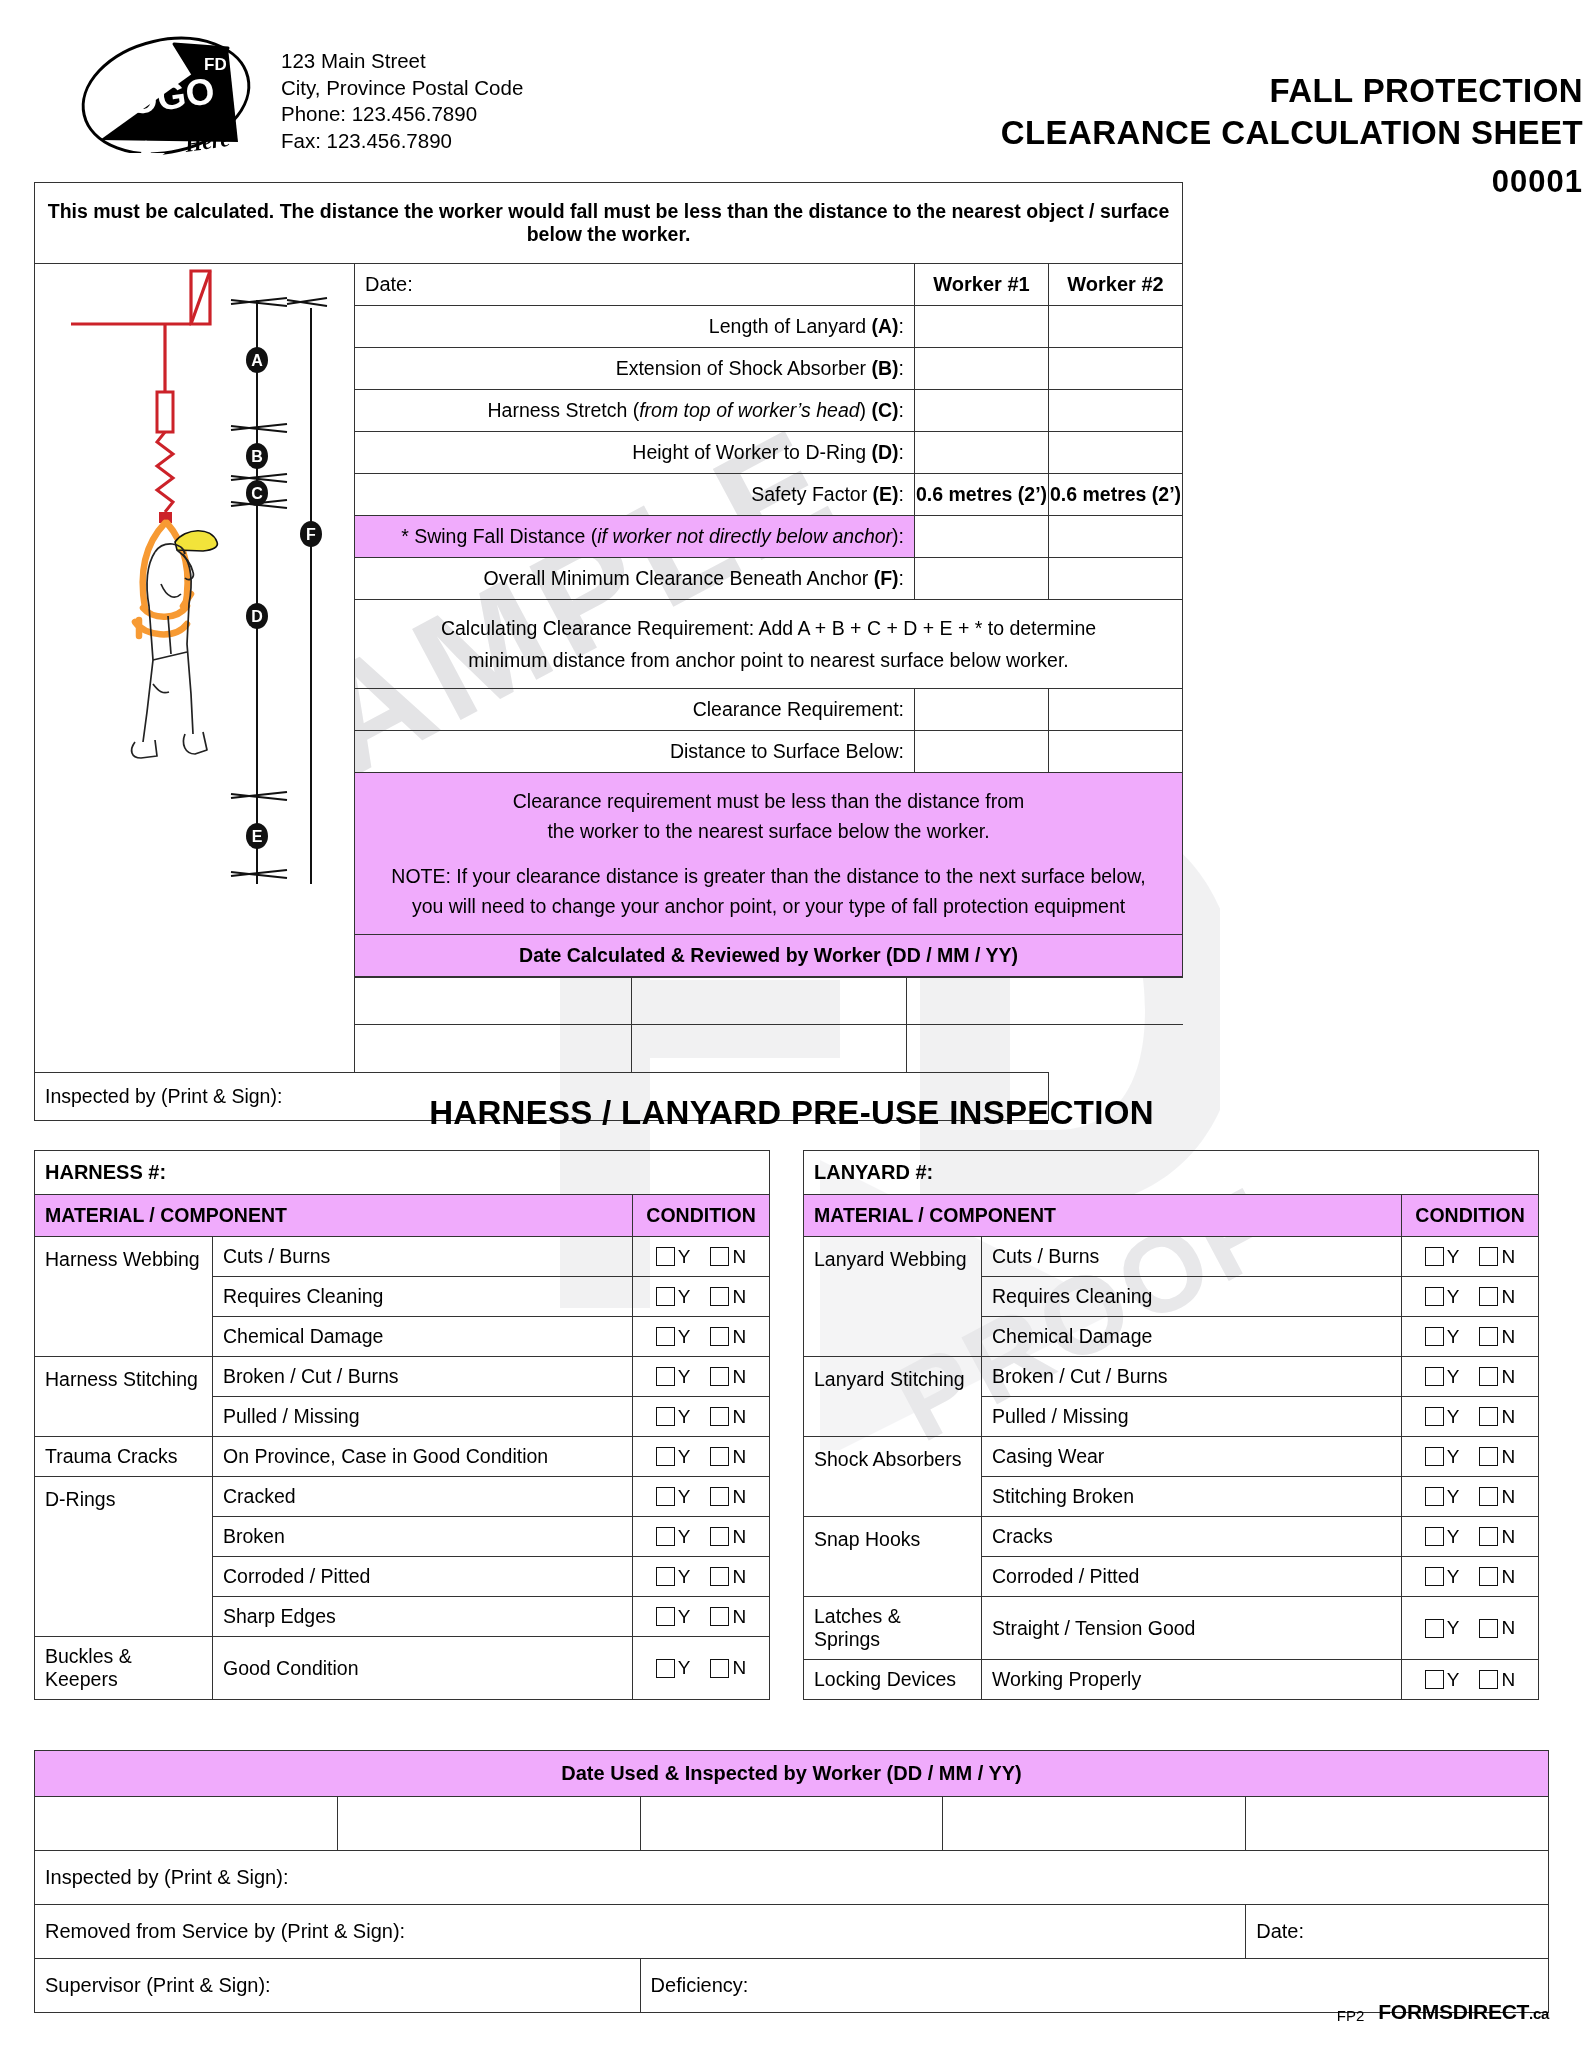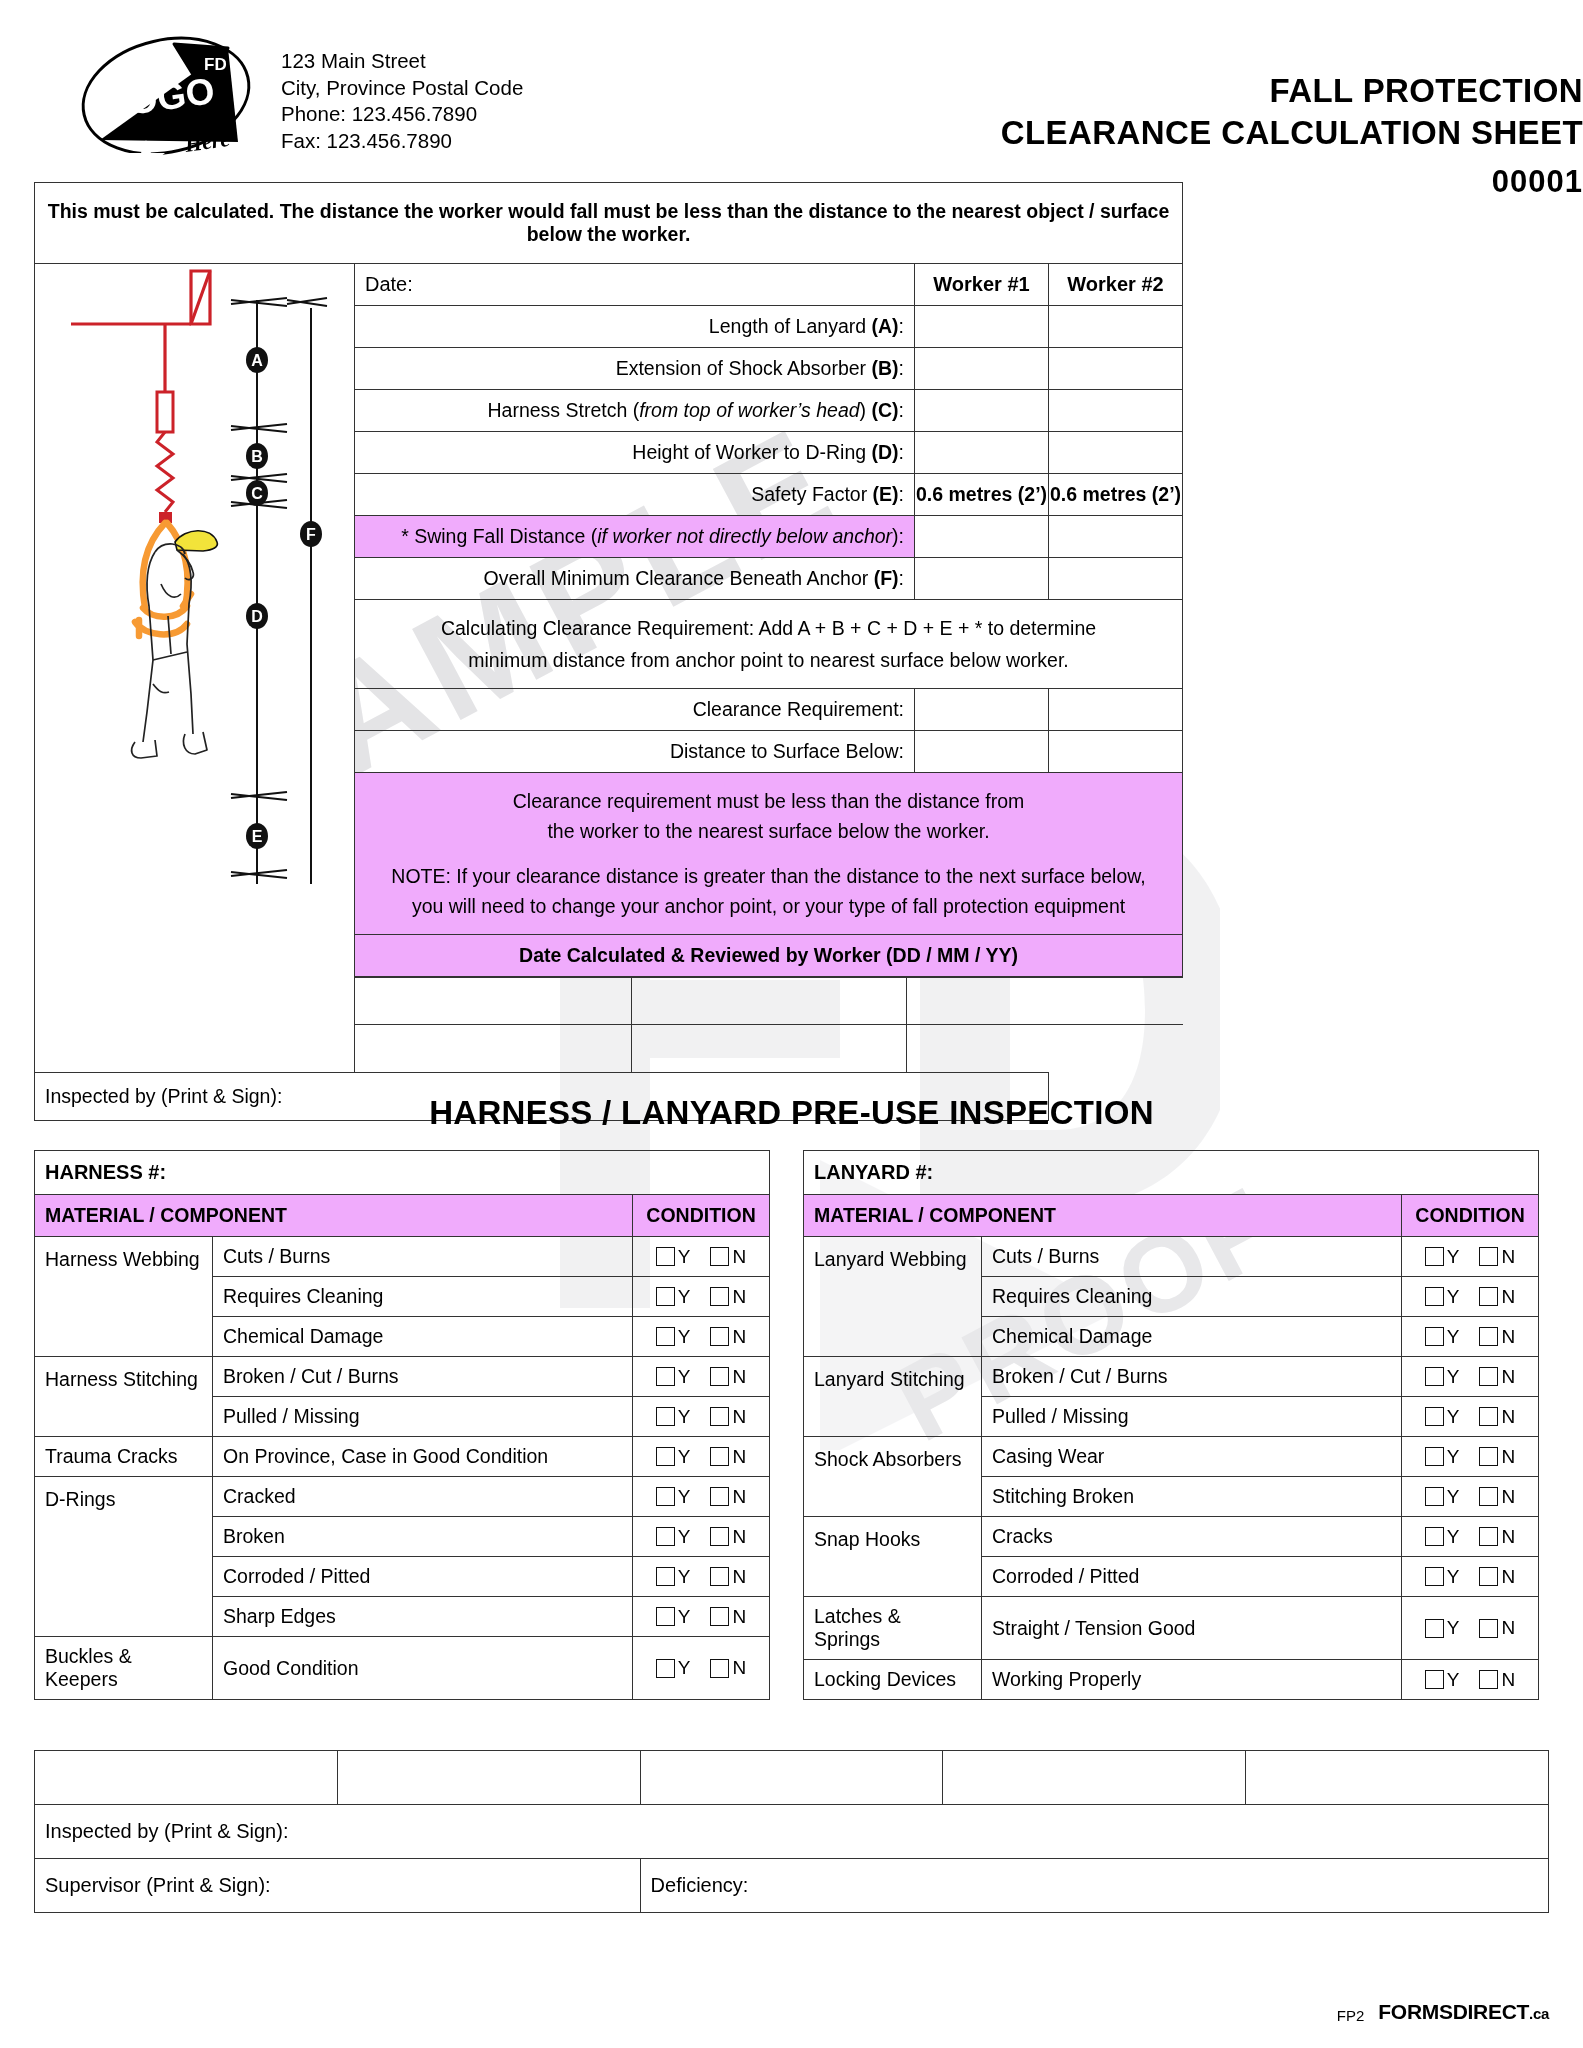--- a/index.html
+++ b/index.html
@@ -757,30 +757,37 @@
   <table>
     <colgroup>
         <col style="width:20%">
         <col style="width:20%">
         <col style="width:20%">
         <col style="width:20%">
         <col style="width:20%">
       </colgroup>
     <tbody>
       <tr>
+        <td colspan="5" class="bottomhead shade">Date Used &amp; Inspected by Worker (DD / MM / YY)</td>
+      </tr>
+      <tr>
         <td class="bcell"></td>
         <td class="bcell"></td>
         <td class="bcell"></td>
         <td class="bcell"></td>
         <td class="bcell"></td>
       </tr>
       <tr>
         <td colspan="5" class="bsig" style="height:54px">Inspected by (Print &amp; Sign):</td>
       </tr>
       <tr>
+        <td colspan="4" class="bsig" style="height:54px">Removed from Service by (Print &amp; Sign):</td>
+        <td class="bsig">Date:</td>
+      </tr>
+      <tr>
         <td colspan="2" class="bsig" style="height:54px">Supervisor (Print &amp; Sign):</td>
         <td colspan="3" class="bsig">Deficiency:</td>
       </tr>
     </tbody>
   </table>
 </div>
 
 <div class="footer">
   <span class="fp2">FP2</span>
   <span class="fdlogo"><span>FORMSDIRECT</span><span class="dot">.ca</span></span>

